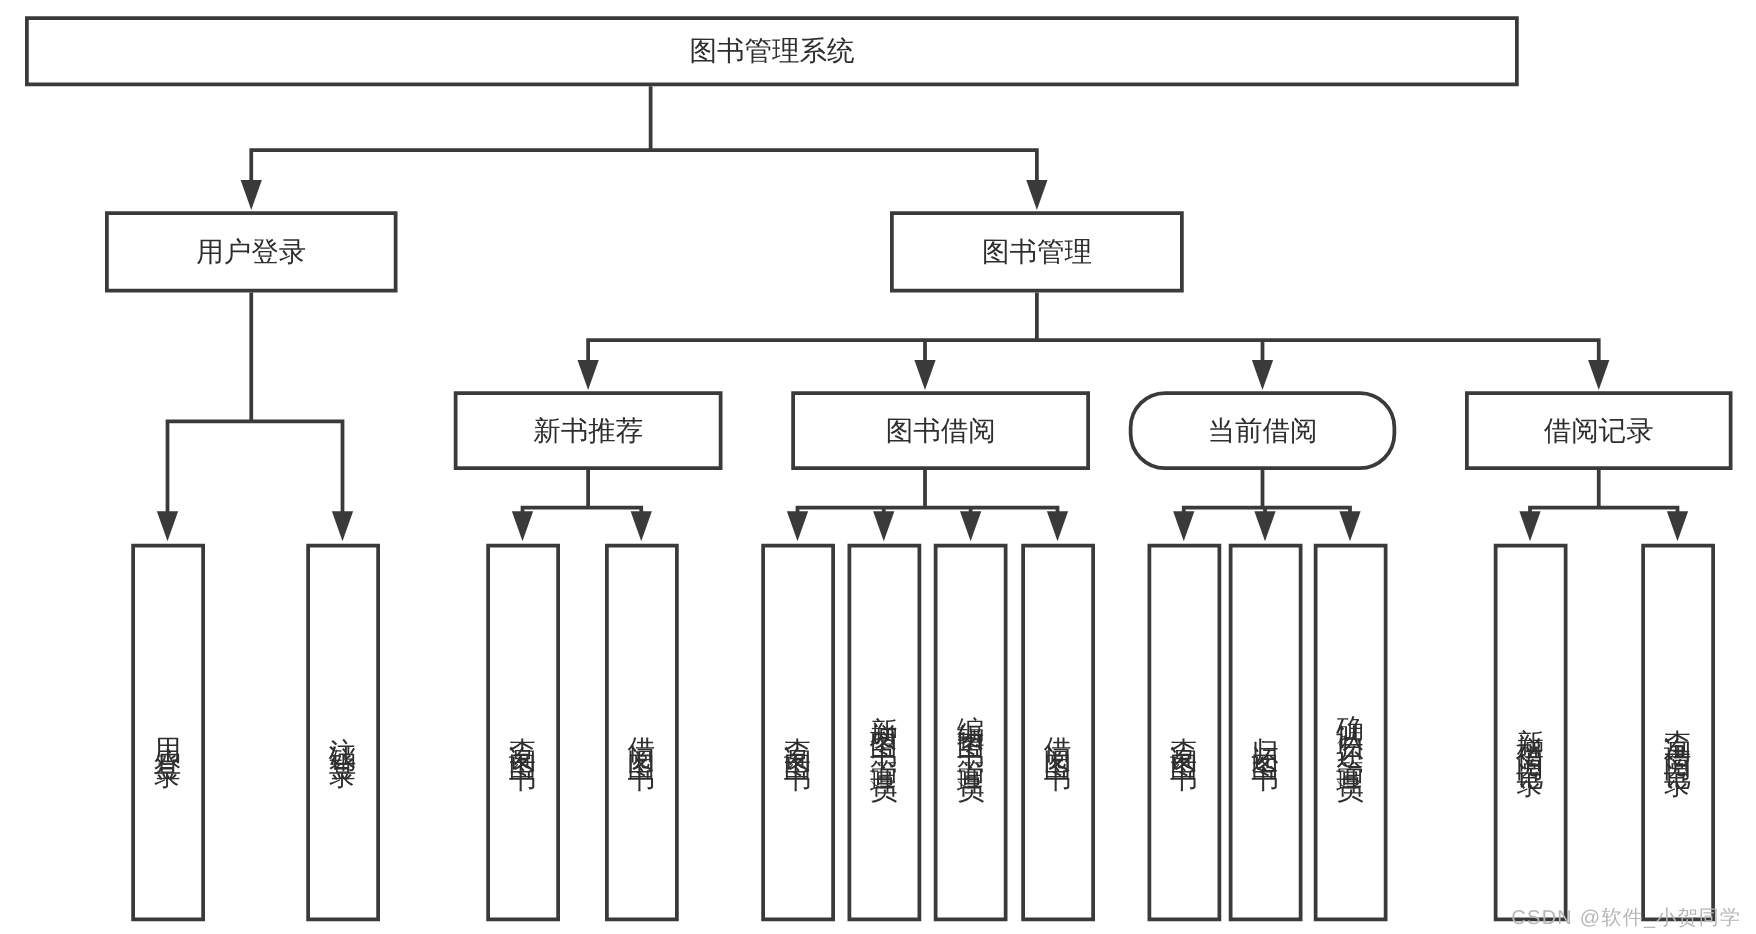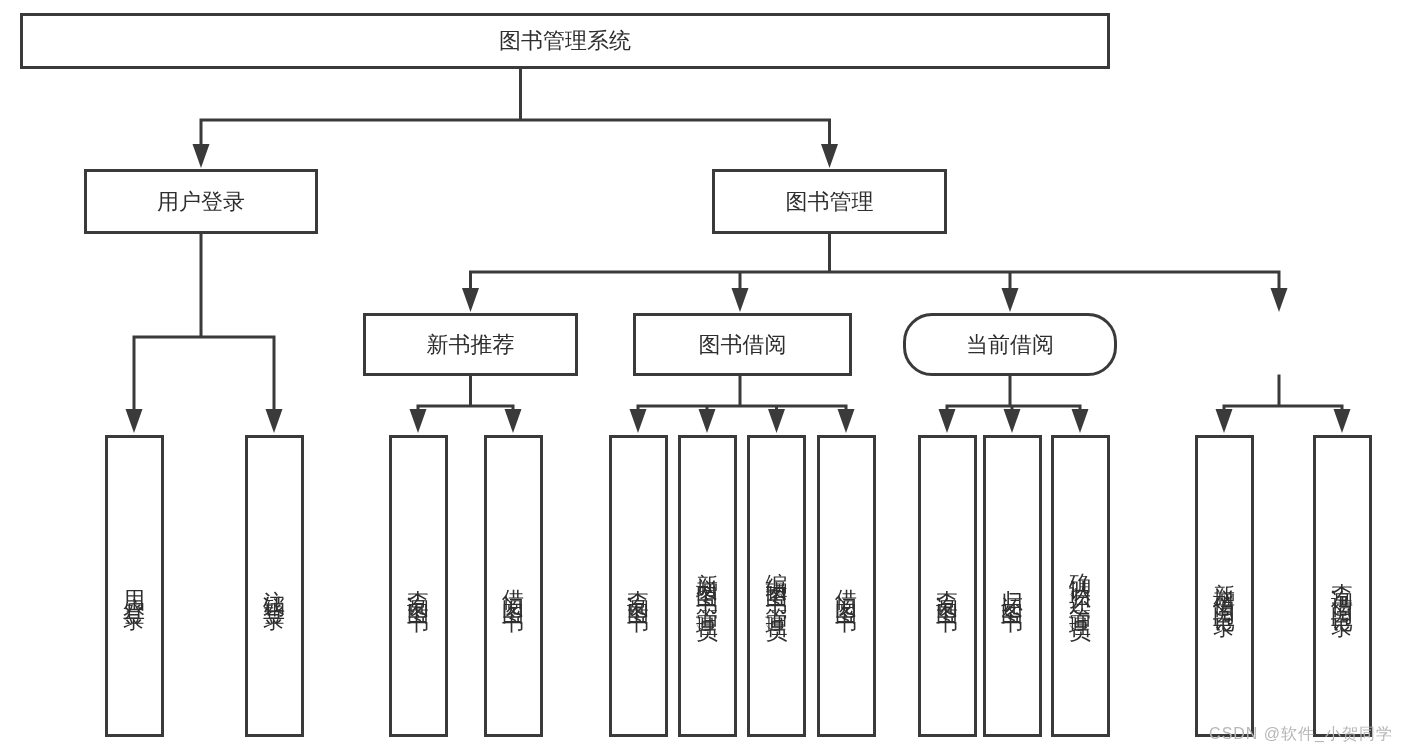--- a/index.html
+++ b/index.html
@@ -23,21 +23,21 @@
   .box{
     position:absolute;
     box-sizing:border-box;
     background:var(--bg-color);
     border:3px solid var(--line-color);
     display:flex;align-items:center;justify-content:center;
     font-size:22px;line-height:1;
     z-index:1;
     text-align:center;
   }
-  .root-box{left:20px;top:13px;width:1090px;height:56px;}
+  .root-box{left:20px;top:13px;width:1195px;height:56px;}
   .l2-box{top:169px;height:65px;}
   .l3-box{top:313px;height:63px;}
   .leaf{top:435px;width:59px;height:302px;}
   .vtext{
     writing-mode:vertical-rl;
     text-orientation:mixed;
     letter-spacing:7px;
     line-height:1;
     font-size:22px;
   }
@@ -99,25 +99,28 @@
   <div class="box l2-box" style="left:84px;width:234px;">
     <span>用户登录</span>
   </div>
   <div class="box l3-box" style="left:363px;width:215px;">
     <span>新书推荐</span>
   </div>
 
   <div class="box l2-box" style="left:712px;width:235px;">
     <span>图书管理</span>
   </div>
-  <div class="box l3-box" style="left:633px;width:219px;">
+  <div class="box l3-box" style="left:633px;width:239px;">
     <span>图书借阅</span>
   </div>
   <div class="box l3-box" style="left:903px;width:214px;border-radius:29px;">
     <span>当前借阅</span>
+  </div>
+  <div class="box l3-box" style="left:1172px;width:214px;">
+    <span>借阅记录</span>
   </div>
 
   <div class="box leaf" style="left:104.5px;">
     <span class="vtext">用户登录</span>
   </div>
   <div class="box leaf" style="left:244.5px;">
     <span class="vtext">注销登录</span>
   </div>
 
   <div class="box leaf" style="left:388.5px;">

